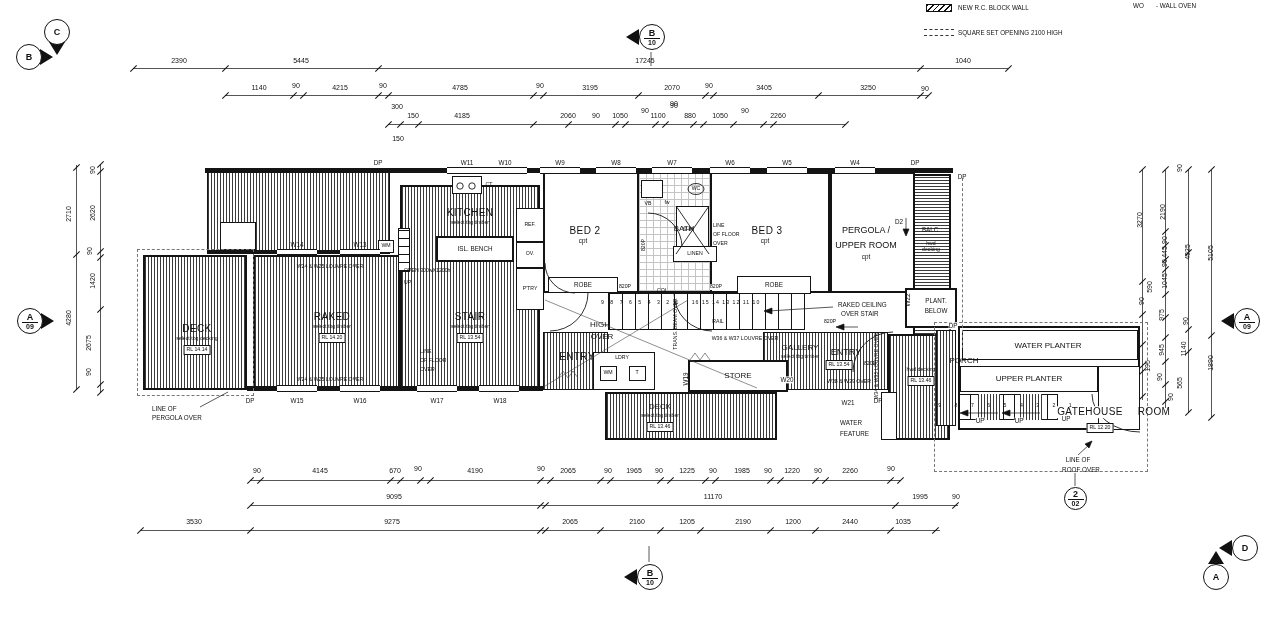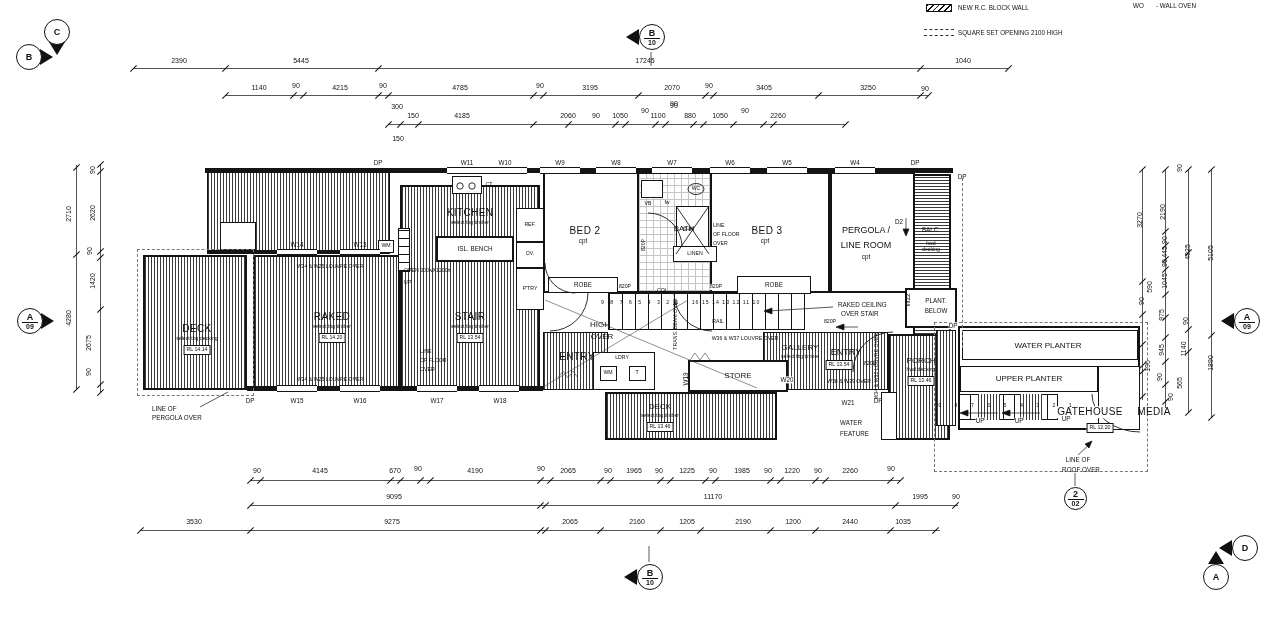--- a/index.html
+++ b/index.html
@@ -449,21 +449,21 @@
   <span class="lbl xs" style="left:696px;top:189px">WC</span>
   <span class="lbl xs" style="left:688px;top:230px">SHR</span>
   <span class="lbl xs" style="left:695px;top:254px">LINEN</span>
   <span class="lbl room" style="left:767px;top:231px">BED 3</span>
   <span class="lbl sm" style="left:765px;top:241px">cpt</span>
   <span class="lbl sm" style="left:774px;top:285px">ROBE</span>
   <span class="lbl xs la" style="left:713px;top:226px">LINE</span>
   <span class="lbl xs la" style="left:713px;top:235px">OF FLOOR</span>
   <span class="lbl xs la" style="left:713px;top:244px">OVER</span>
   <span class="lbl" style="left:866px;top:230px;font-size:9px">PERGOLA /</span>
-  <span class="lbl" style="left:866px;top:245px;font-size:9px">LINE ROOM</span>
+  <span class="lbl" style="left:866px;top:245px;font-size:9px">UPPER ROOM</span>
   <span class="lbl sm" style="left:866px;top:257px">cpt</span>
   <span class="lbl sm" style="left:899px;top:222px">D2</span>
   <span class="lbl sm" style="left:931px;top:230px">BALC.</span>
   <span class="lbl xs" style="left:931px;top:247px;white-space:normal;width:26px;text-align:center">hwd decking</span>
   <span class="lbl sm" style="left:936px;top:301px">PLANT.</span>
   <span class="lbl sm" style="left:936px;top:311px">BELOW</span>
 
   <span class="lbl med" style="left:600px;top:325px">HIGH</span>
   <span class="lbl med" style="left:602px;top:337px">OVER</span>
   <span class="lbl room" style="left:577px;top:357px">ENTRY</span>
@@ -478,29 +478,29 @@
   <span class="lbl xs" style="left:660px;top:416px">select tbg timber</span>
   <span class="lbl xs boxed" style="left:660px;top:427px">RL 13.46</span>
   <span class="lbl med" style="left:800px;top:348px">GALLERY</span>
   <span class="lbl xs" style="left:800px;top:357px">select tbg timber</span>
   <span class="lbl" style="left:846px;top:352px;font-size:9px">ENTRY</span>
   <span class="lbl xs boxed" style="left:839px;top:365px">RL 13.54</span>
   <span class="lbl xs" style="left:870px;top:364px">820E</span>
   <span class="lbl xs" style="left:849px;top:382px">W38 &amp; W39 OVER</span>
   <span class="lbl xs" style="left:745px;top:339px">W36 &amp; W37 LOUVRE OVER</span>
   <span class="lbl xs vlbl" style="left:877px;top:366px">W34 &amp; W35 LOUVRE OVER</span>
-  <span class="lbl med" style="left:921px;top:361px">PORCH</span>
+  <span class="lbl med" style="left:964px;top:361px">PORCH</span>
   <span class="lbl xs" style="left:921px;top:370px">hwd decking</span>
   <span class="lbl xs boxed" style="left:921px;top:381px">RL 13.46</span>
   <span class="lbl sm la" style="left:840px;top:423px">WATER</span>
   <span class="lbl sm la" style="left:840px;top:434px">FEATURE</span>
   <span class="lbl med" style="left:1048px;top:346px">WATER PLANTER</span>
   <span class="lbl med" style="left:1029px;top:379px">UPPER PLANTER</span>
   <span class="lbl room" style="left:1090px;top:412px;background:#fff;padding:0 1px">GATEHOUSE</span>
-  <span class="lbl room" style="left:1154px;top:412px">MEDIA</span>
+  <span class="lbl room" style="left:1154px;top:412px">ROOM</span>
   <span class="lbl xs boxed" style="left:1100px;top:428px">RL 12.20</span>
   <span class="lbl sm" style="left:1066px;top:419px">UP</span>
   <span class="lbl sm" style="left:980px;top:421px;background:#fff">UP</span>
   <span class="lbl sm" style="left:1019px;top:421px;background:#fff">UP</span>
 
   <span class="lbl xs" style="left:641px;top:303px;letter-spacing:2.5px">9 8 7 6 5 4 3 2 1</span>
   <span class="lbl xs" style="left:726px;top:303px;letter-spacing:1px">16 15 14 13 12 11 10</span>
   <span class="lbl xs" style="left:1008px;top:406px;letter-spacing:6px">9 8 7 6 5 4 3 2 1</span>
 
   <span class="lbl xs" style="left:330px;top:267px">W24 &amp; W25 LOUVRE OVER</span>

